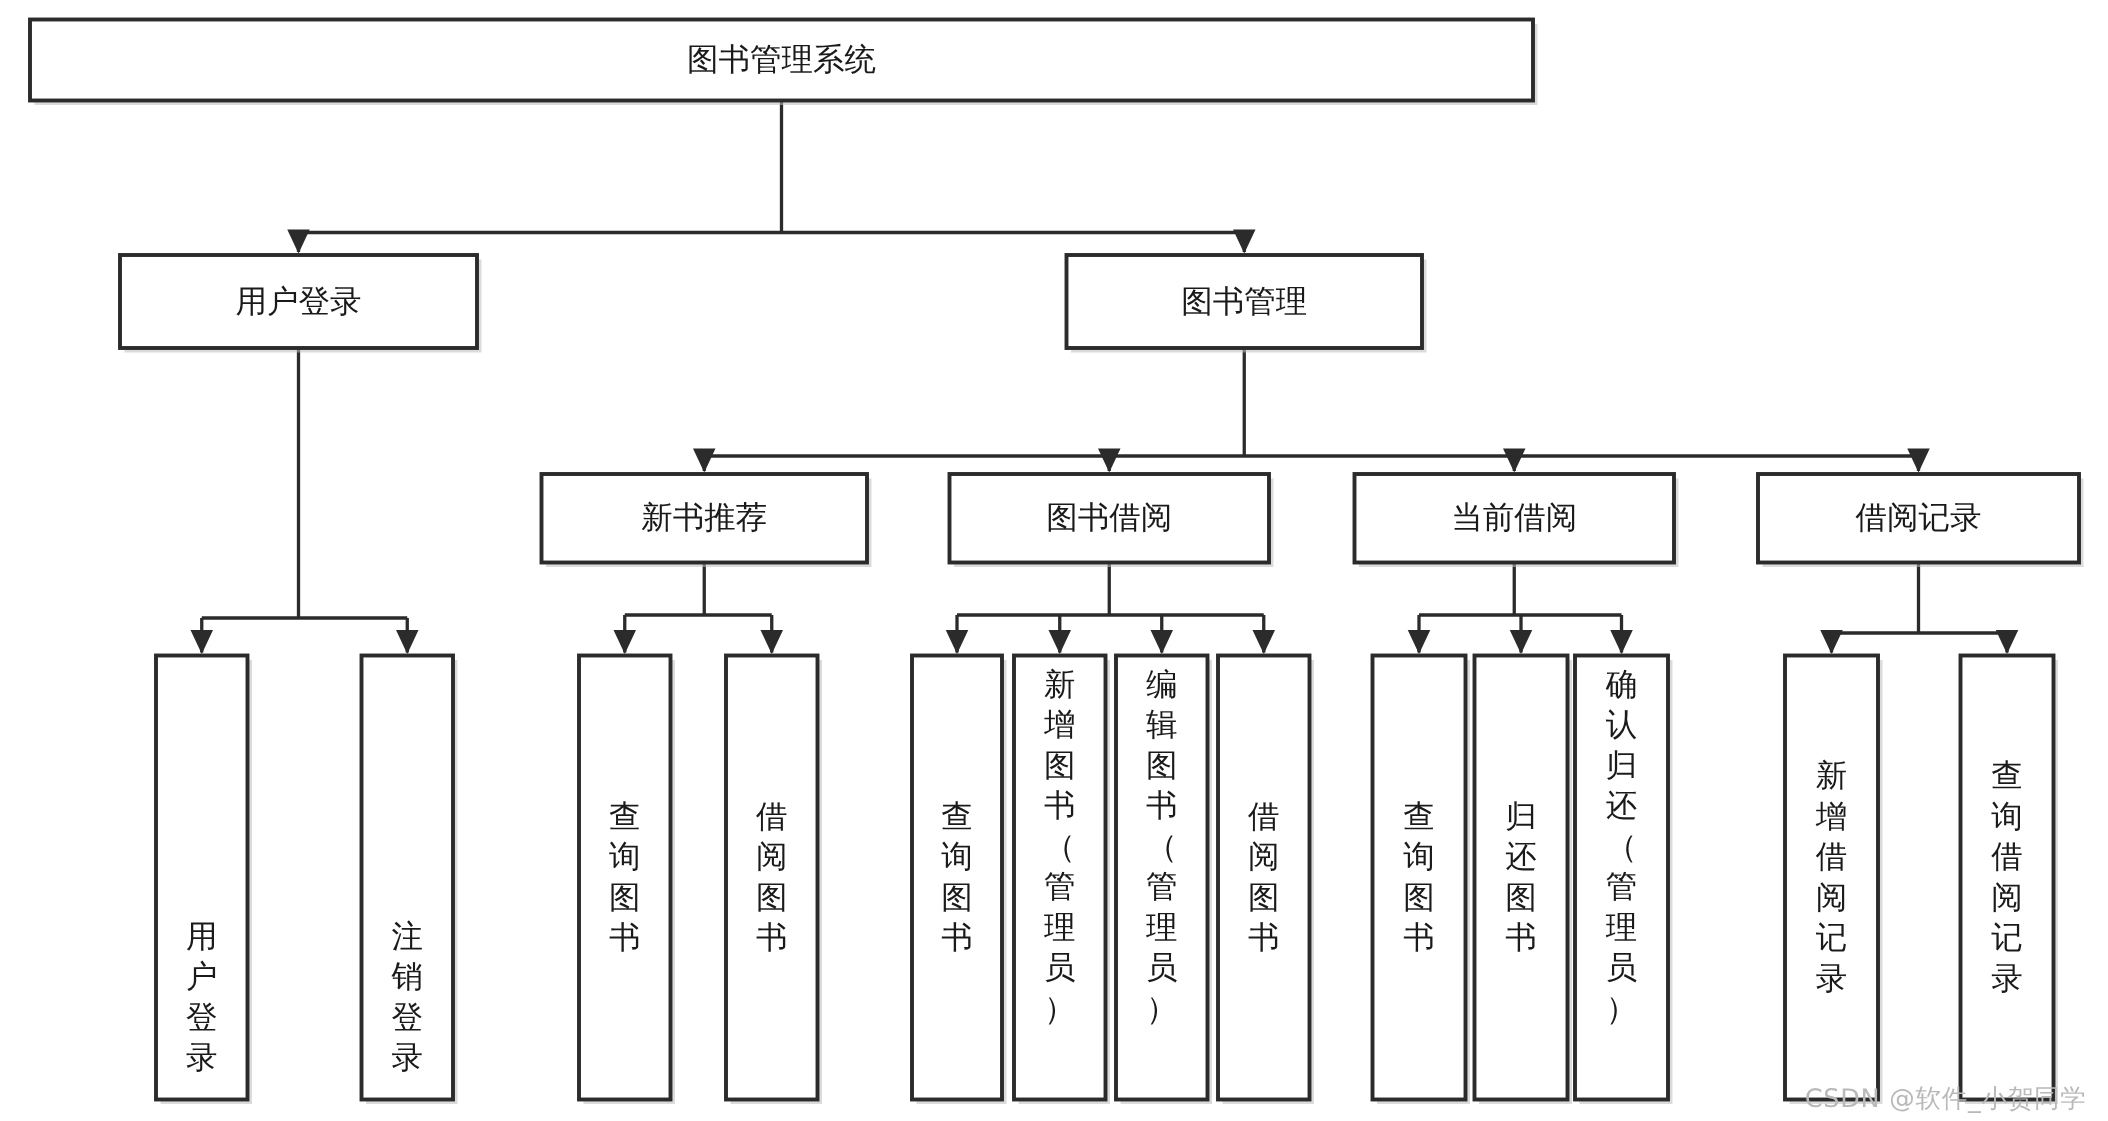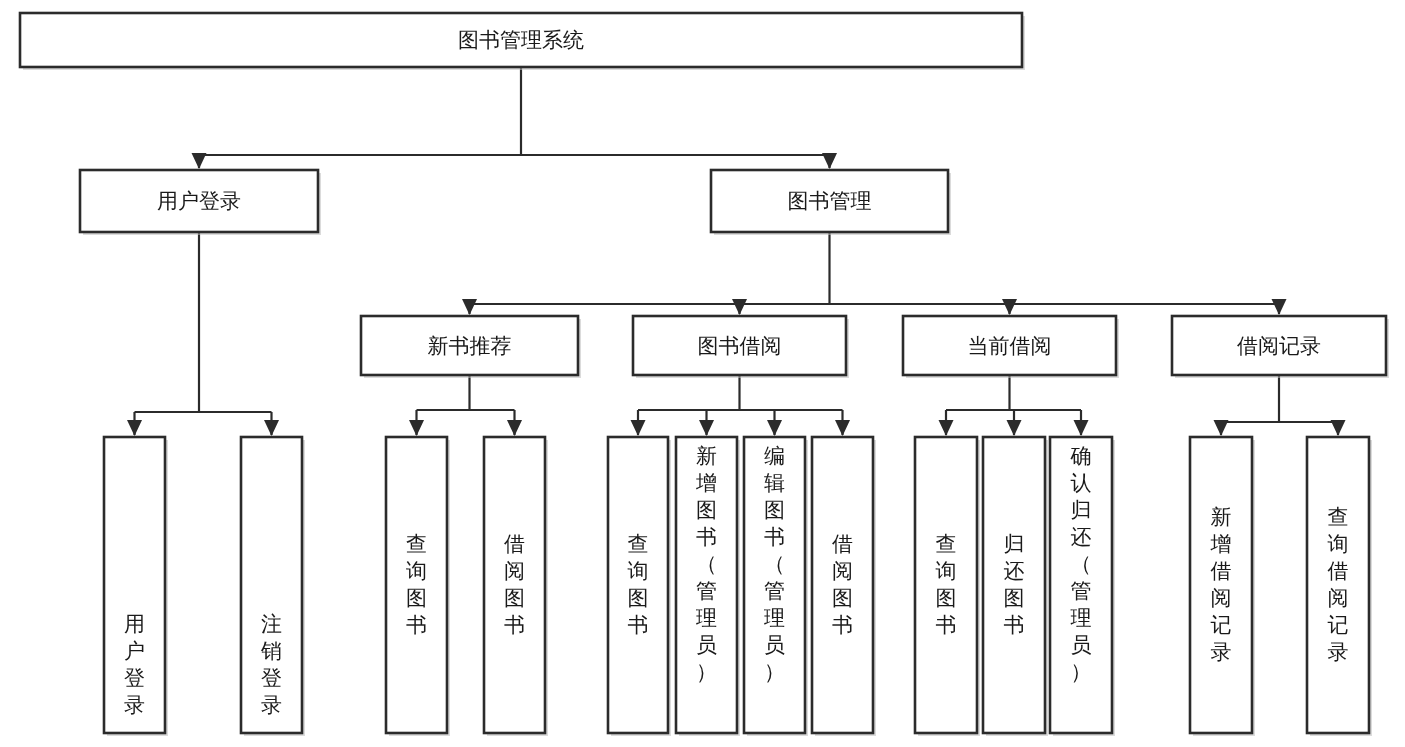--- a/index.html
+++ b/index.html
@@ -232,14 +232,15 @@
           <text x="1221" class="node-label-v"><tspan x="1221" y="524">新</tspan><tspan x="1221" y="551">增</tspan><tspan x="1221" y="578">借</tspan><tspan x="1221" y="605">阅</tspan><tspan x="1221" y="632">记</tspan><tspan x="1221" y="659">录</tspan></text>
         </g>
         <g>
           <rect x="1310" y="440" width="62" height="296" class="node-box-shadow"></rect>
           <rect x="1307" y="437" width="62" height="296" class="node-box"></rect>
           <text x="1338" class="node-label-v"><tspan x="1338" y="524">查</tspan><tspan x="1338" y="551">询</tspan><tspan x="1338" y="578">借</tspan><tspan x="1338" y="605">阅</tspan><tspan x="1338" y="632">记</tspan><tspan x="1338" y="659">录</tspan></text>
         </g>
       </g>
   </svg>
 
+  <div class="watermark-text">CSDN @软件_小贺同学</div>
 
 </div>
 
 </body></html>

